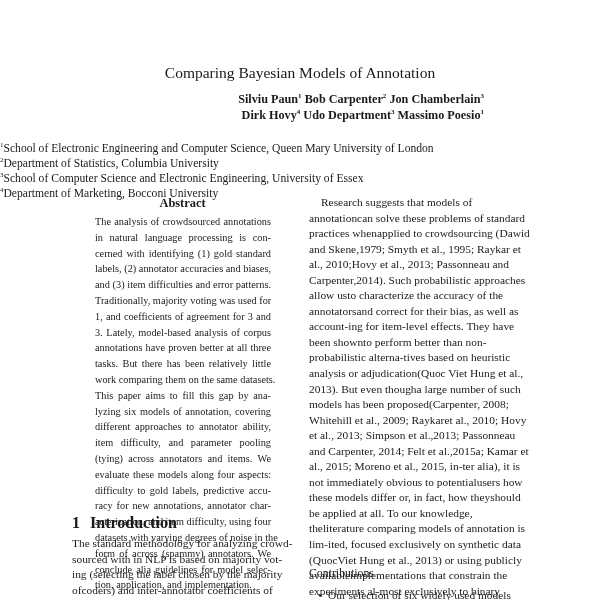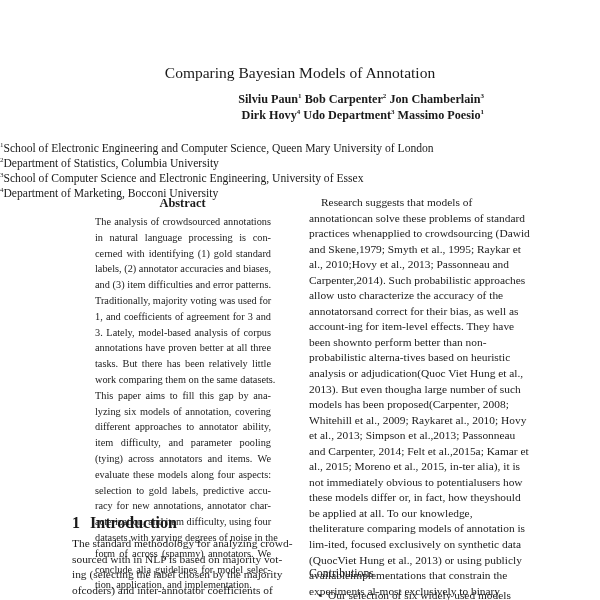--- a/index.html
+++ b/index.html
@@ -68,21 +68,21 @@
       <span class="ln">3. Lately, model-based analysis of corpus</span>
       <span class="ln">annotations have proven better at all three</span>
       <span class="ln">tasks. But there has been relatively little</span>
       <span class="ln">work comparing them on the same datasets.</span>
       <span class="ln">This paper aims to fill this gap by ana-</span>
       <span class="ln">lyzing six models of annotation, covering</span>
       <span class="ln">different approaches to annotator ability,</span>
       <span class="ln">item difficulty, and parameter pooling</span>
       <span class="ln">(tying) across annotators and items. We</span>
       <span class="ln">evaluate these models along four aspects:</span>
-      <span class="ln">selection to gold labels, predictive accu-</span>
+      <span class="ln">difficulty to gold labels, predictive accu-</span>
       <span class="ln">racy for new annotations, annotator char-</span>
       <span class="ln">acterization, and item difficulty, using four</span>
       <span class="ln">datasets with varying degrees of noise in the</span>
       <span class="ln">form of across (spammy) annotators. We</span>
       <span class="ln">conclude alia guidelines for model selec-</span>
       <span class="ln last">tion, application, and implementation.</span>
     </div>
 
   <div class="sec-head">
     <span class="num">1</span><span>Introduction</span>

